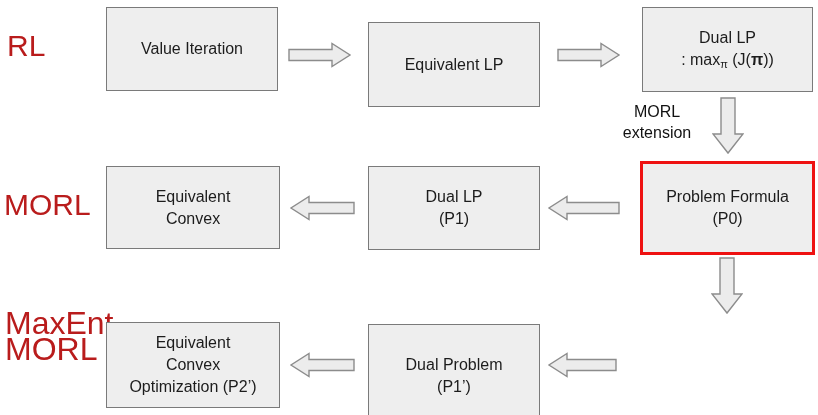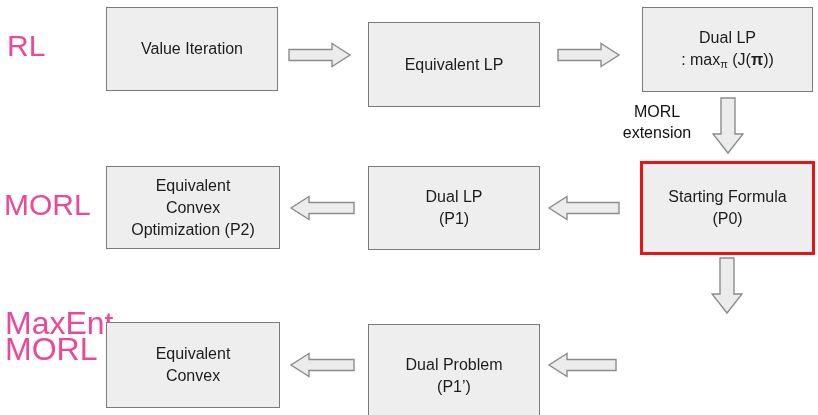--- a/index.html
+++ b/index.html
@@ -1,20 +1,20 @@
 <!DOCTYPE html>
 <html style="--box-fill: #eeeeee; --box-border: #7a7a7a; --highlight-border: #ee1111; --arrow-fill: #ececec; --arrow-stroke: #8c8c8c; --text: #1c1c1c;"><head>
 <meta charset="utf-8">
 <style>
   html,body{margin:0;padding:0;background:#ffffff;}
   #canvas{
     position:relative;width:818px;height:415px;background:#ffffff;overflow:hidden;
     font-family:"Liberation Sans","DejaVu Sans",sans-serif;color:var(--text,#1c1c1c);
   }
-  .rowlabel{position:absolute;color:#ec4899;white-space:pre-line;}
+  .rowlabel{position:absolute;color:#b91c1c;white-space:pre-line;}
   #lbl-rl{left:7px;top:30px;font-size:30px;line-height:32px;}
   #lbl-morl{left:4px;top:189px;font-size:30px;line-height:32px;}
   #lbl-maxent{left:5px;top:310px;font-size:32px;line-height:26px;}
 
   .box{
     position:absolute;box-sizing:border-box;
     background:var(--box-fill,#eeeeee);
     border:1.5px solid var(--box-border,#7a7a7a);
     display:flex;flex-direction:column;justify-content:center;align-items:center;
     text-align:center;font-size:16px;line-height:22px;
@@ -78,44 +78,44 @@
 
   <div class="annotation" id="ann-morl-ext">MORL
 extension</div>
   <svg class="arrow" id="a-d1" width="32" height="58" viewBox="0 0 32 58">
     <polygon points="9,1 23,1 23,37 31,37 16,56 1,37 9,37"></polygon>
   </svg>
 
   <div class="box" id="b-ecp2">
       <div class="bline"><span>Equivalent</span></div>
       <div class="bline"><span>Convex</span></div>
-      <div class="bline"><span>Optimization (P2)</span></div>
     </div>
   <svg class="arrow" id="a-l1" width="66" height="26" viewBox="0 0 66 26">
     <polygon points="65,7.5 20,7.5 20,1.5 2,13 20,24.5 20,18.5 65,18.5"></polygon>
   </svg>
   <div class="box" id="b-dlp1">
       <div class="bline"><span>Dual LP</span></div>
       <div class="bline"><span>(P1)</span></div>
     </div>
   <svg class="arrow" id="a-l2" width="73" height="26" viewBox="0 0 73 26">
     <polygon points="72,7.5 20,7.5 20,1.5 2,13 20,24.5 20,18.5 72,18.5"></polygon>
   </svg>
   <div class="box" id="b-p0">
-      <div class="bline"><span>Starting Formula</span></div>
+      <div class="bline"><span>Problem Formula</span></div>
       <div class="bline"><span>(P0)</span></div>
     </div>
 
   <svg class="arrow" id="a-d2" width="32" height="58" viewBox="0 0 32 58">
     <polygon points="9,1 23,1 23,37 31,37 16,56 1,37 9,37"></polygon>
   </svg>
 
   <div class="box" id="b-ecp2p">
       <div class="bline"><span>Equivalent</span></div>
       <div class="bline"><span>Convex</span></div>
+      <div class="bline"><span>Optimization (P2’)</span></div>
     </div>
   <svg class="arrow" id="a-l3" width="66" height="26" viewBox="0 0 66 26">
     <polygon points="65,7.5 20,7.5 20,1.5 2,13 20,24.5 20,18.5 65,18.5"></polygon>
   </svg>
   <div class="box" id="b-dpp1p">
       <div class="bline"><span>Dual Problem</span></div>
       <div class="bline"><span>(P1’)</span></div>
     </div>
   <svg class="arrow" id="a-l4" width="70" height="26" viewBox="0 0 70 26">
     <polygon points="69,7.5 20,7.5 20,1.5 2,13 20,24.5 20,18.5 69,18.5"></polygon>

